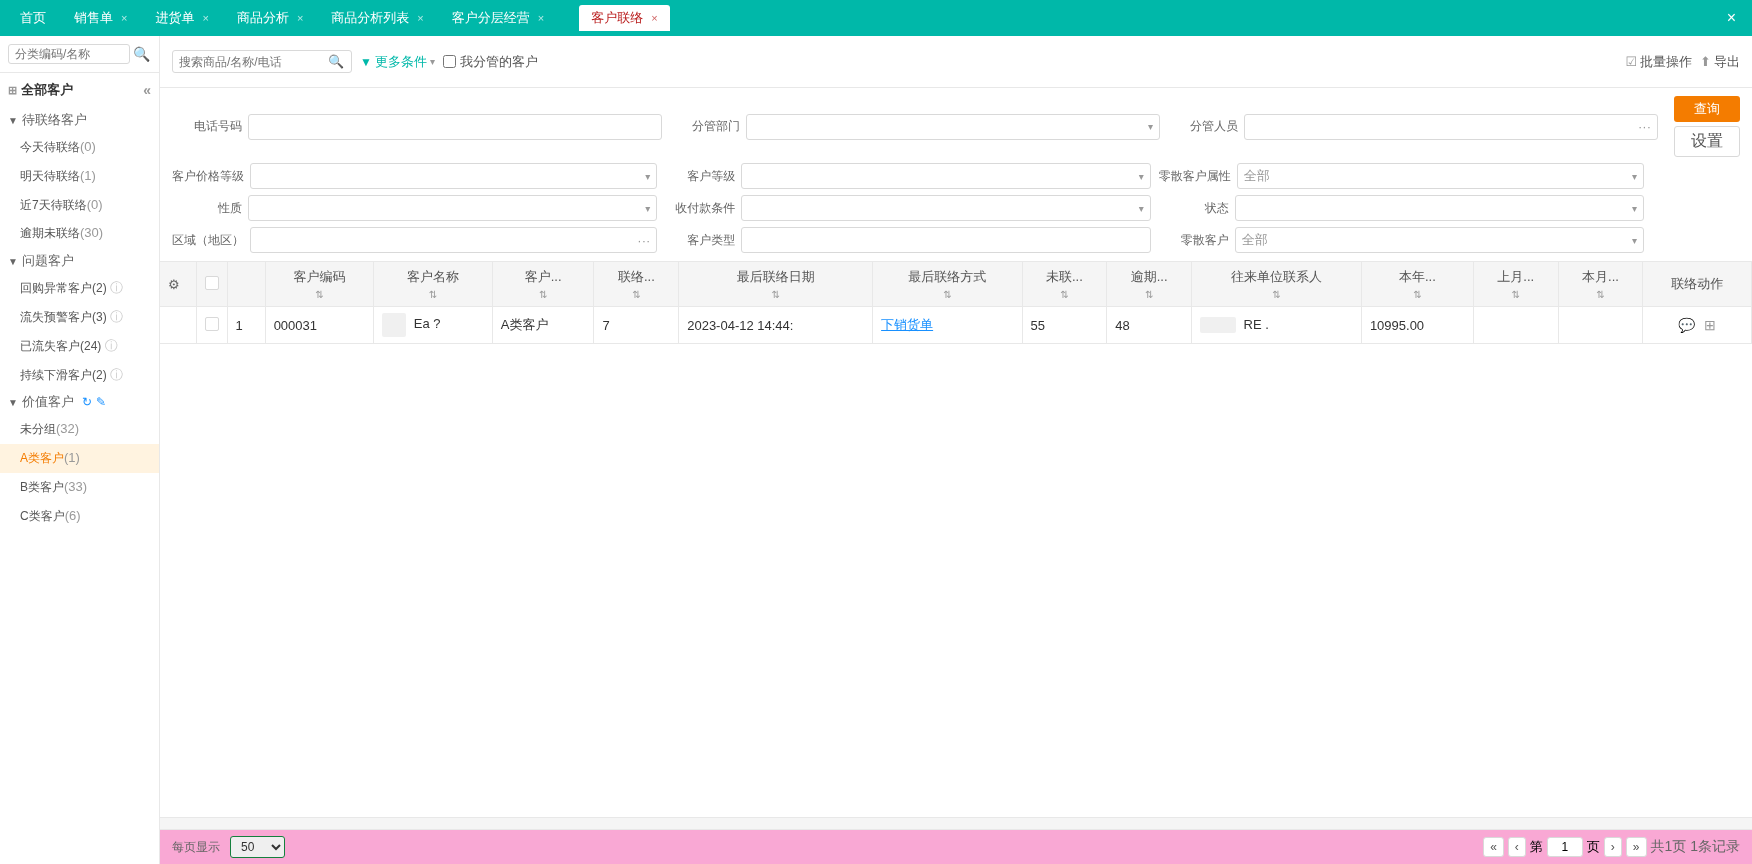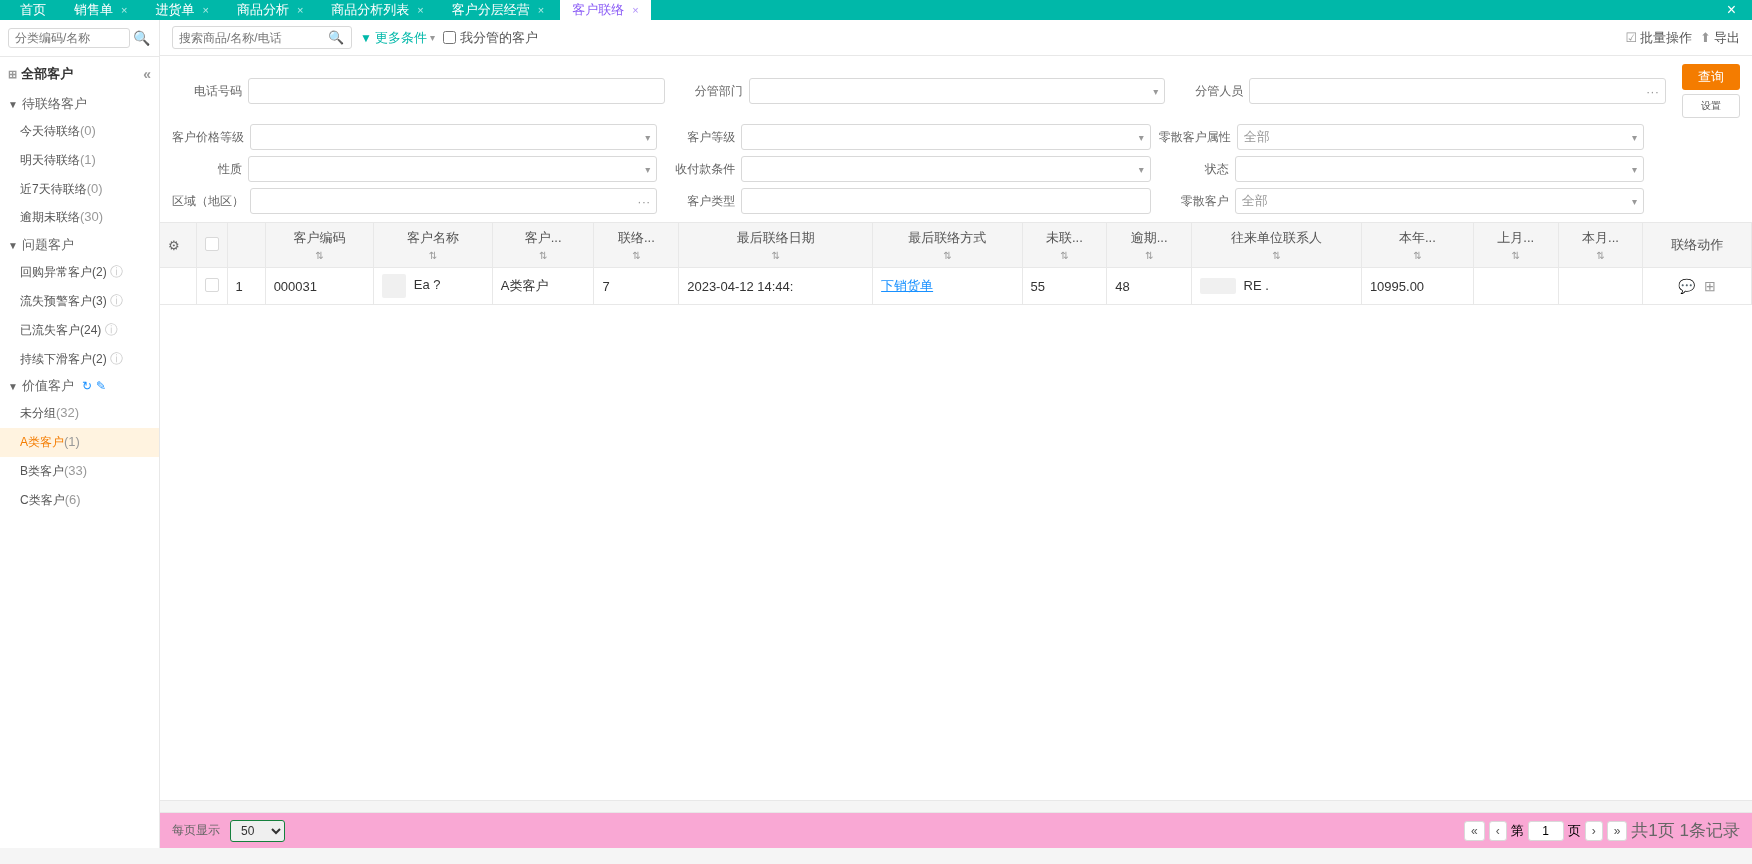--- a/index.html
+++ b/index.html
@@ -1,40 +1,41 @@
 <!DOCTYPE html>
 <html><head>
   <meta charset="utf-8">
   <style>
     * { box-sizing: border-box; margin: 0; padding: 0; font-family: 'Microsoft YaHei', Arial, sans-serif; font-size: 13px; }
     body { background: #f5f5f5; width: 1752px; height: 864px; overflow: hidden; }
 
     
     .top-nav {
       background: #00b8a9;
-      height: 20px;
+      height: 36px;
       display: flex;
       align-items: center;
       padding: 0 8px;
       gap: 4px;
     }
     .nav-item {
       color: #fff;
       padding: 4px 12px;
       cursor: pointer;
       font-size: 13px;
       border-radius: 3px 3px 0 0;
       white-space: nowrap;
       display: flex;
       align-items: center;
       gap: 4px;
     }
     .nav-item.active {
       background: #fff;
-      color: #8b5cf6;
+      color: #b91c1c;
+      margin-left: 19px;
     }
     .nav-item .close-x {
       font-size: 11px;
       opacity: 0.7;
       margin-left: 4px;
     }
     .nav-close-btn {
       margin-left: auto;
       color: #fff;
       cursor: pointer;
@@ -125,21 +126,21 @@
       flex: 1;
       display: flex;
       flex-direction: column;
       background: #f5f5f5;
       overflow: hidden;
     }
 
     
     .filter-toolbar {
       background: #fff;
-      padding: 6px 12px;
+      padding: 14px 12px;
       display: flex;
       align-items: center;
       gap: 8px;
       border-bottom: 1px solid #e8e8e8;
       flex-shrink: 0;
     }
     .filter-search-box {
       display: flex;
       align-items: center;
       border: 1px solid #d9d9d9;
@@ -253,21 +254,21 @@
       cursor: pointer;
       font-size: 13px;
     }
     .btn-setting {
       background: #fff;
       color: #555;
       border: 1px solid #d9d9d9;
       border-radius: 3px;
       padding: 4px 16px;
       cursor: pointer;
-      font-size: 10px;
+      font-size: 16px;
     }
 
     
     .table-area {
       flex: 1;
       background: #fff;
       margin: 0;
       overflow: auto;
       display: flex;
       flex-direction: column;
@@ -357,21 +358,21 @@
     }
     .page-btn:disabled { color: #ccc; cursor: default; }
     .page-input {
       border: 1px solid #d9d9d9;
       border-radius: 3px;
       width: 36px;
       text-align: center;
       padding: 2px 4px;
       font-size: 12px;
     }
-    .page-total { color: #666; font-size: 17px; }
+    .page-total { color: #666; font-size: 14px; }
 
     
     .table-scroll {
       overflow-x: auto;
       flex: 1;
     }
     .bottom-scrollbar {
       height: 12px;
       background: #f5f5f5;
       border-top: 1px solid #e8e8e8;

